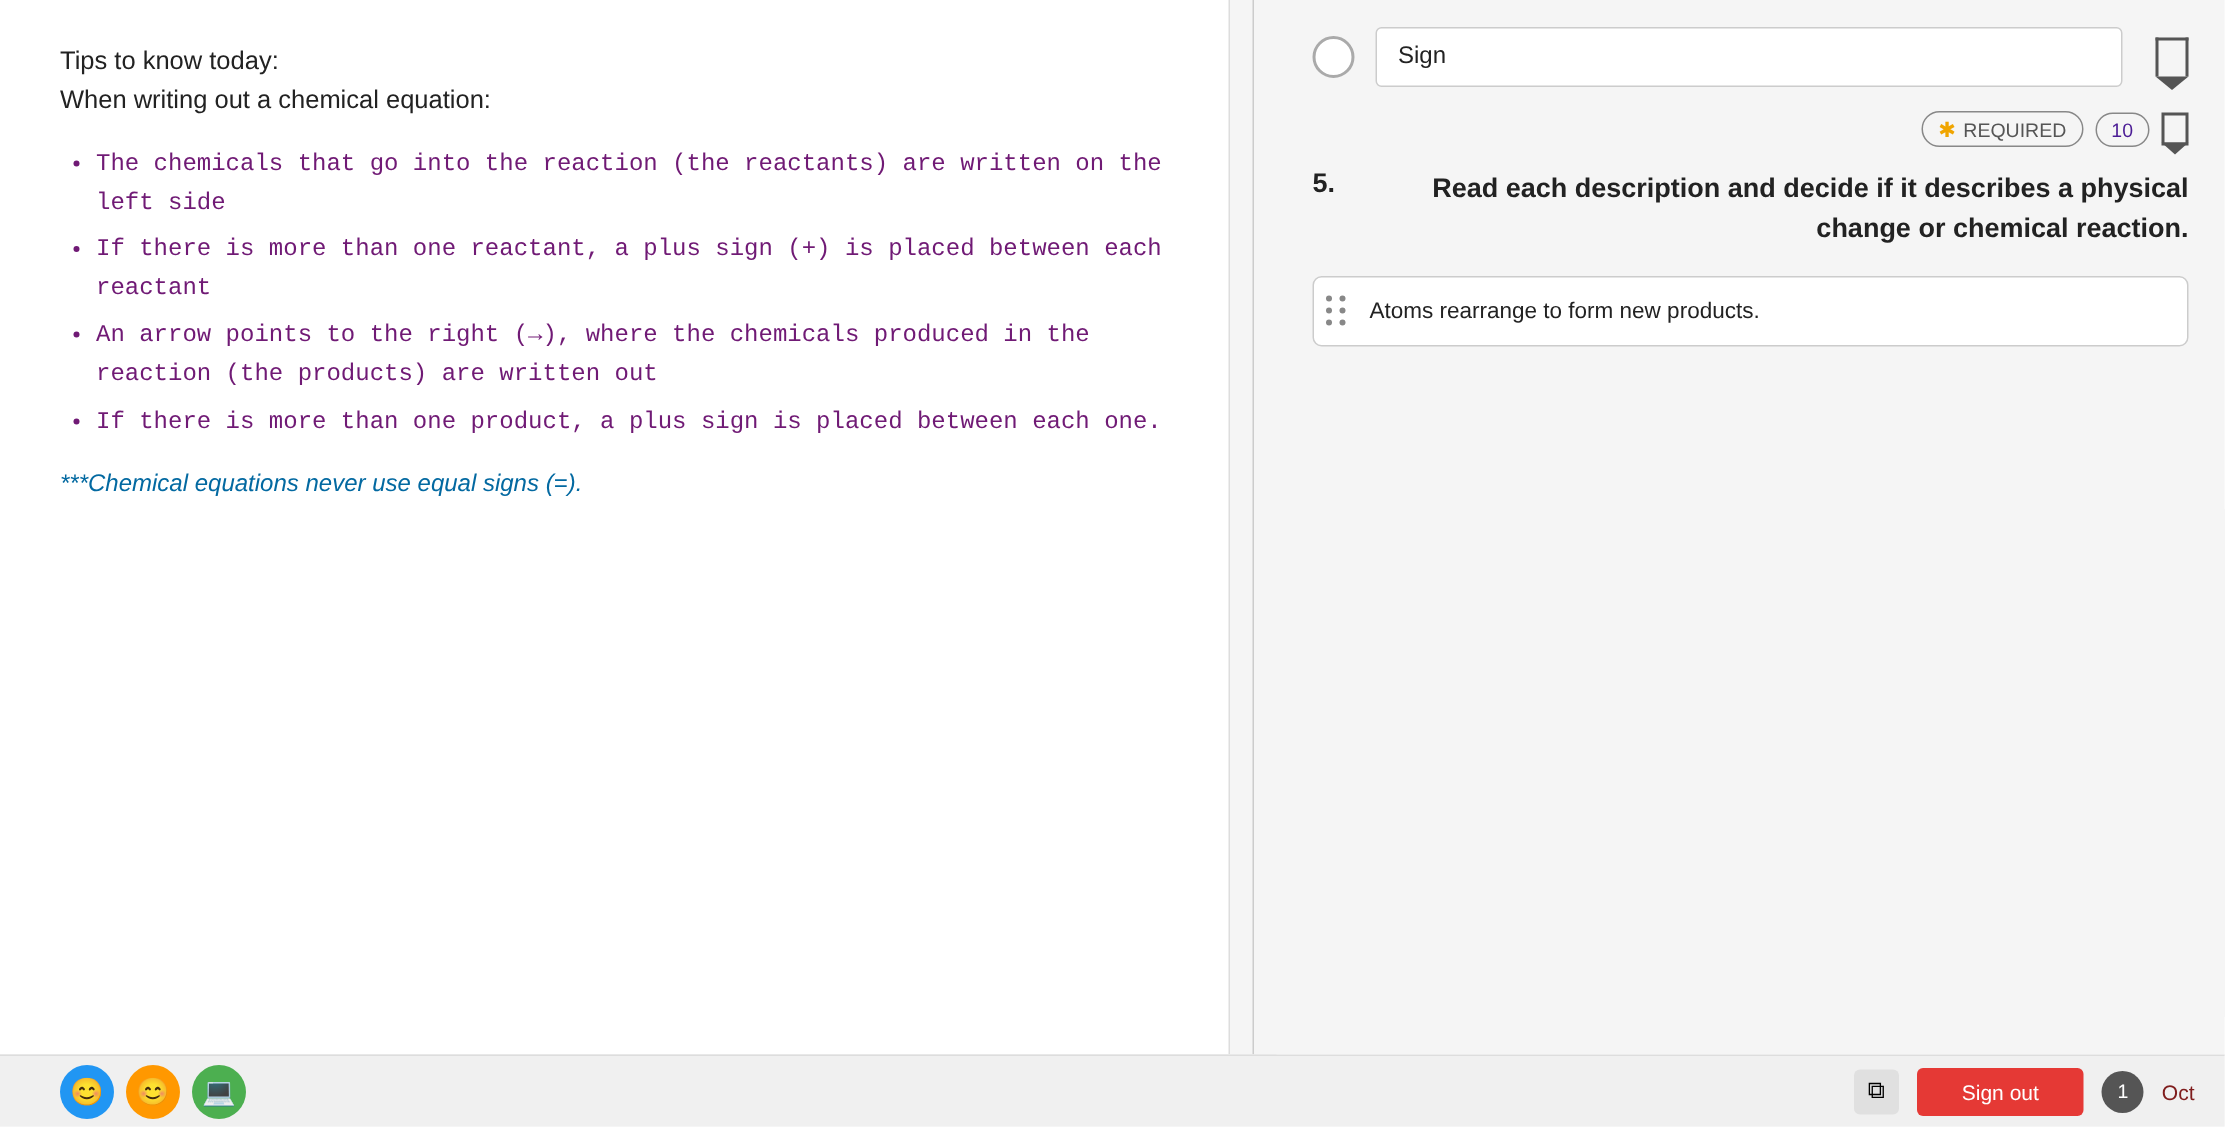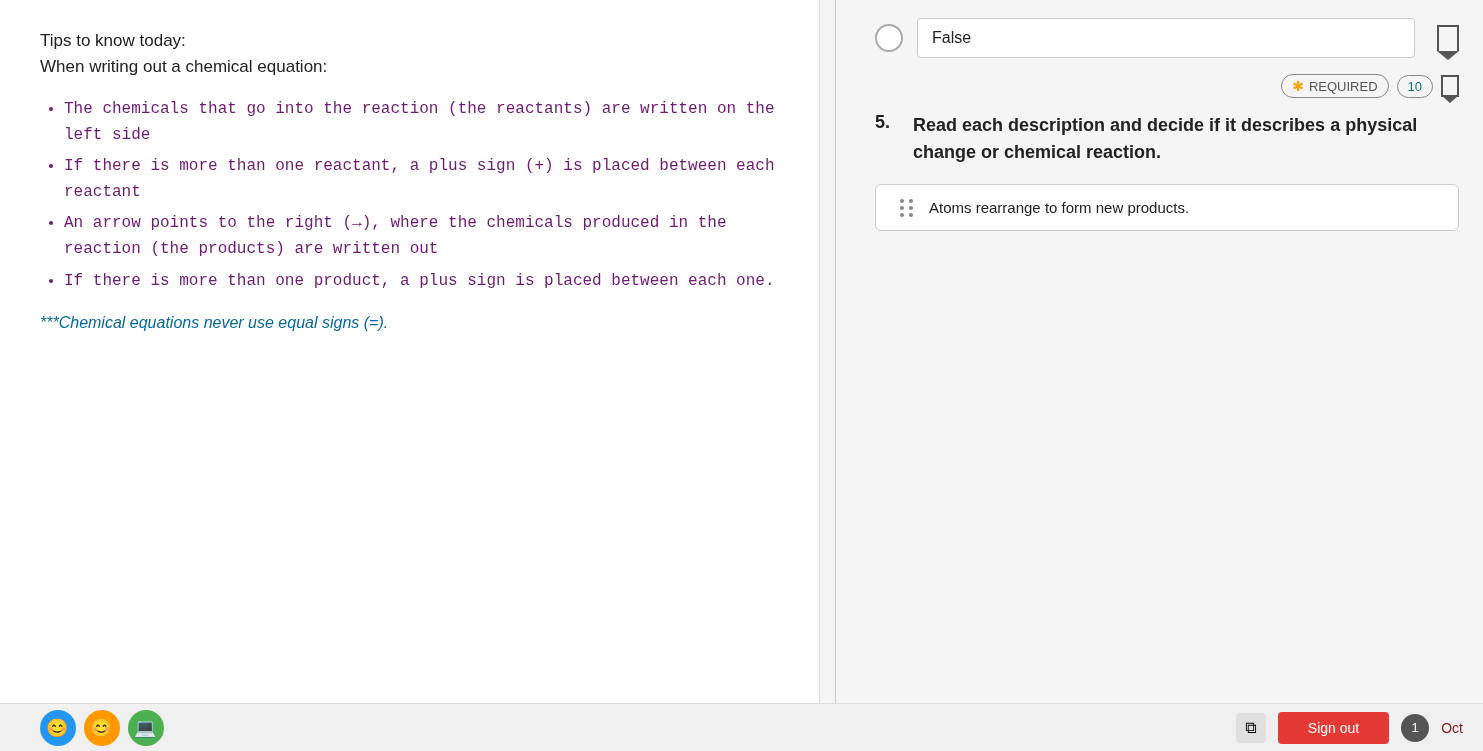--- a/index.html
+++ b/index.html
@@ -142,21 +142,21 @@
       color: #f0a500;
       font-size: 14px;
     }
 
     .points-badge {
       border: 1.5px solid #888;
       border-radius: 20px;
       padding: 3px 10px;
       font-size: 13px;
       font-family: Arial, sans-serif;
-      color: #0f766e;
+      color: #4c1d95;
     }
 
     .bookmark-icon-small {
       width: 18px;
       height: 22px;
       border: 2px solid #555;
       position: relative;
     }
     .bookmark-icon-small::after {
       content: '';
@@ -184,30 +184,30 @@
       color: #222;
       min-width: 26px;
     }
 
     .question-text {
       font-size: 18px;
       font-family: Arial, sans-serif;
       font-weight: bold;
       color: #222;
       line-height: 1.5;
+      text-align: right;
     }
 
     
     .answer-option {
       display: flex;
-      align-items: center;
       background: #fff;
       border: 1.5px solid #ccc;
       border-radius: 6px;
-      padding: 12px 24px;
+      padding: 12px 8px;
       margin-bottom: 10px;
       gap: 14px;
       cursor: pointer;
     }
 
     .drag-handle {
       display: grid;
       grid-template-columns: repeat(2, 6px);
       gap: 3px;
       flex-shrink: 0;
@@ -326,21 +326,21 @@
     </ul>
     <p class="note-text">***Chemical equations never use equal signs (=).</p>
   </div>
 
   <div class="panel-divider"></div>
 
   <div class="right-panel">
 
     <div class="false-row">
       <div class="radio-circle"></div>
-      <div class="false-box">False</div>
+      <div class="false-box">Sign</div>
       <div class="bookmark-icon-top"></div>
     </div>
 
     <div class="required-bar">
       <div class="required-badge">
         <span class="star-icon">✱</span>
         <span>REQUIRED</span>
       </div>
       <div class="points-badge">10</div>
       <div class="bookmark-icon-small"></div>

